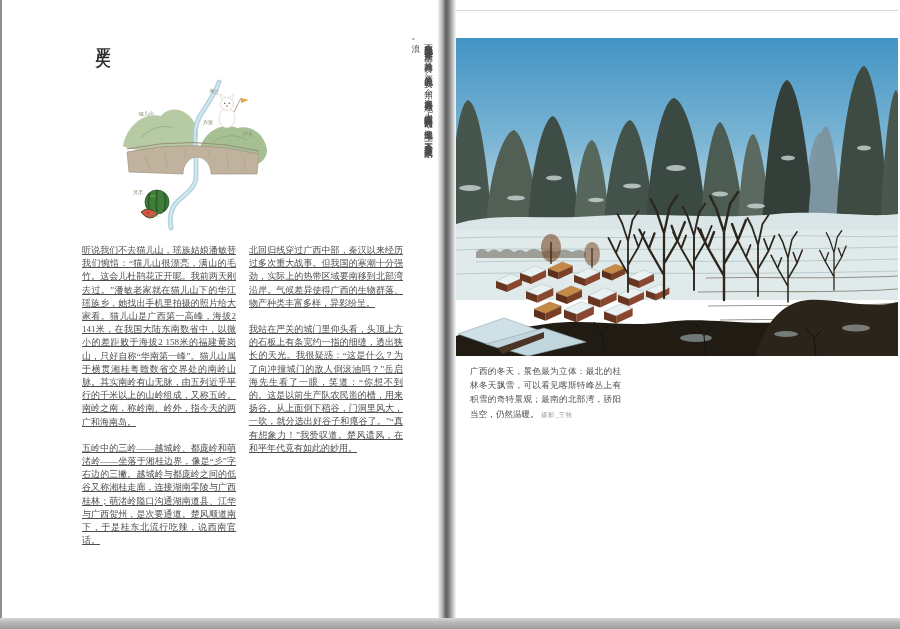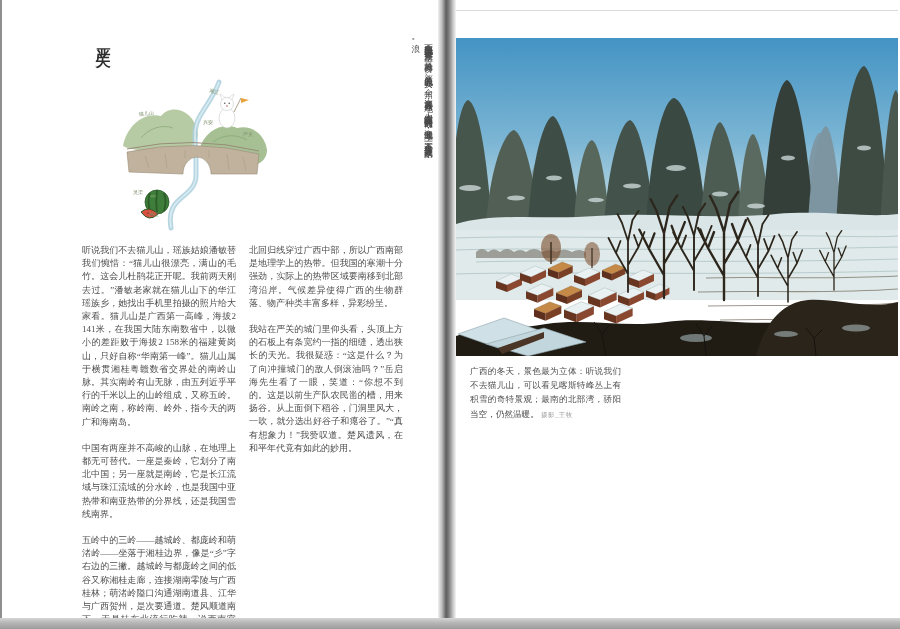--- a/index.html
+++ b/index.html
@@ -24,21 +24,21 @@
   .illustration{position:absolute;left:113px;top:76px;width:162px;height:158px;}
 
   .intro-vertical{position:absolute;left:341px;top:37px;width:92px;height:113px;
     writing-mode:vertical-rl;font-size:8.6px;line-height:12.8px;letter-spacing:0.6px;
     color:#4a4a4a;}
 
   .text-col{position:absolute;top:244px;width:154px;font-size:9px;line-height:13.2px;
     color:#4d4d4d;text-align:justify;}
   .col1{left:80px;}
   .col2{left:247px;}
-  .text-col p{margin:0 0 13px 0;}
+  .text-col p{margin:0 0 13px 0;text-decoration:underline;}
 
   .photo{position:absolute;left:0;top:38px;width:442px;height:318px;display:block;}
   .caption{position:absolute;left:14px;top:364px;width:151px;font-size:8.6px;
     line-height:14.2px;color:#4d4d4d;text-align:justify;}
   .caption .credit{font-size:6.5px;color:#9a9a9a;letter-spacing:0.5px;white-space:nowrap;}
 
   .map-label{font-family:"Liberation Serif",serif;font-size:5px;fill:#7d8f6d;}
 </style>
 </head>
 <body>
@@ -88,26 +88,25 @@
       <text class="map-label" x="88" y="48">兴安</text>
       <text class="map-label" x="128" y="60">严关</text>
       <text class="map-label" x="18" y="118">灵渠</text>
       <text class="map-label" x="34" y="140">漓江</text>
     </svg>
 
     <div class="intro-vertical">广西南北气候确实存在着巨大反差。最冷的一月份，当严关以北的兴安、全州、资源等县冰天雪地，人们蜷缩在屋内烤火的时候，北海的银滩上，还有不少人身穿泳衣戏水踏浪。</div>
 
     <div class="text-col col1">
       <p>听说我们不去猫儿山，瑶族姑娘潘敏替我们惋惜：“猫儿山很漂亮，满山的毛竹。这会儿杜鹃花正开呢。我前两天刚去过。”潘敏老家就在猫儿山下的华江瑶族乡，她找出手机里拍摄的照片给大家看。猫儿山是广西第一高峰，海拔2 141米，在我国大陆东南数省中，以微小的差距败于海拔2 158米的福建黄岗山，只好自称“华南第一峰”。猫儿山属于横贯湘桂粤赣数省交界处的南岭山脉。其实南岭有山无脉，由五列近乎平行的千米以上的山岭组成，又称五岭。南岭之南，称岭南、岭外，指今天的两广和海南岛。</p>
-      <p>中国有两座并不高峻的山脉，在地理上都无可替代。一座是秦岭，它划分了南北中国；另一座就是南岭，它是长江流域与珠江流域的分水岭，也是我国中亚热带和南亚热带的分界线，还是我国雪线南界。</p>
       <p>五岭中的三岭——越城岭、都庞岭和萌渚岭——坐落于湘桂边界，像是“彡”字右边的三撇。越城岭与都庞岭之间的低谷又称湘桂走廊，连接湖南零陵与广西桂林；萌渚岭隘口沟通湖南道县、江华与广西贺州，是次要通道。楚风顺道南下，于是桂东北流行吃辣，说西南官话。</p>
     </div>
 
     <div class="text-col col2">
-      <p>北回归线穿过广西中部，所以广西南部是地理学上的热带。但我国的寒潮十分强劲，实际上的热带区域要南移到北部湾沿岸。气候差异使得广西的生物群落、物产种类丰富多样，异彩纷呈。</p>
+      <p>北回归线穿过广西中部，秦汉以来经历过多次重大战事。但我国的寒潮十分强劲，实际上的热带区域要南移到北部湾沿岸。气候差异使得广西的生物群落、物产种类丰富多样，异彩纷呈。</p>
       <p>我站在严关的城门里仰头看，头顶上方的石板上有条宽约一指的细缝，透出狭长的天光。我很疑惑：“这是什么？为了向冲撞城门的敌人倒滚油吗？”岳启海先生看了一眼，笑道：“你想不到的。这是以前生产队农民凿的槽，用来扬谷。从上面倒下稻谷，门洞里风大，一吹，就分选出好谷子和瘪谷了。”“真有想象力！”我赞叹道。楚风遗风，在和平年代竟有如此的妙用。</p>
     </div>
   </div>
 
   <div class="gutter"></div>
 
   <div class="page page-right">
     <div class="right-top-edge"></div>
 
     <svg class="photo" viewBox="0 0 442 318" preserveAspectRatio="none">
@@ -232,20 +231,20 @@
         <path d="M42,310 L88,294 L88,300 L46,316 Z" fill="#4a3526"></path>
       </g>
       <g stroke="#16130e" stroke-width="1" fill="none">
         <path d="M150,318 L146,296 M146,296 L138,284 M146,296 L154,286"></path>
         <path d="M250,318 L248,298 M248,298 L240,286 M248,298 L256,288"></path>
         <path d="M360,318 L358,300 M358,300 L350,290 M358,300 L366,292"></path>
       </g>
     </svg>
 
     <div class="caption">
-      <span>广西的冬天，景色最为立体：听说我们不去猫儿山，可以看见喀斯特峰丛上有积雪的奇特景观；最南的北部湾，骄阳当空，仍然温暖。</span>
+      <span>广西的冬天，景色最为立体：最北的桂林冬天飘雪，可以看见喀斯特峰丛上有积雪的奇特景观；最南的北部湾，骄阳当空，仍然温暖。</span>
       <span class="credit">摄影_王牧</span>
     </div>
   </div>
 
   <div class="left-edge"></div>
   <div class="bottom-edge"></div>
 </div>
 
 </body></html>

